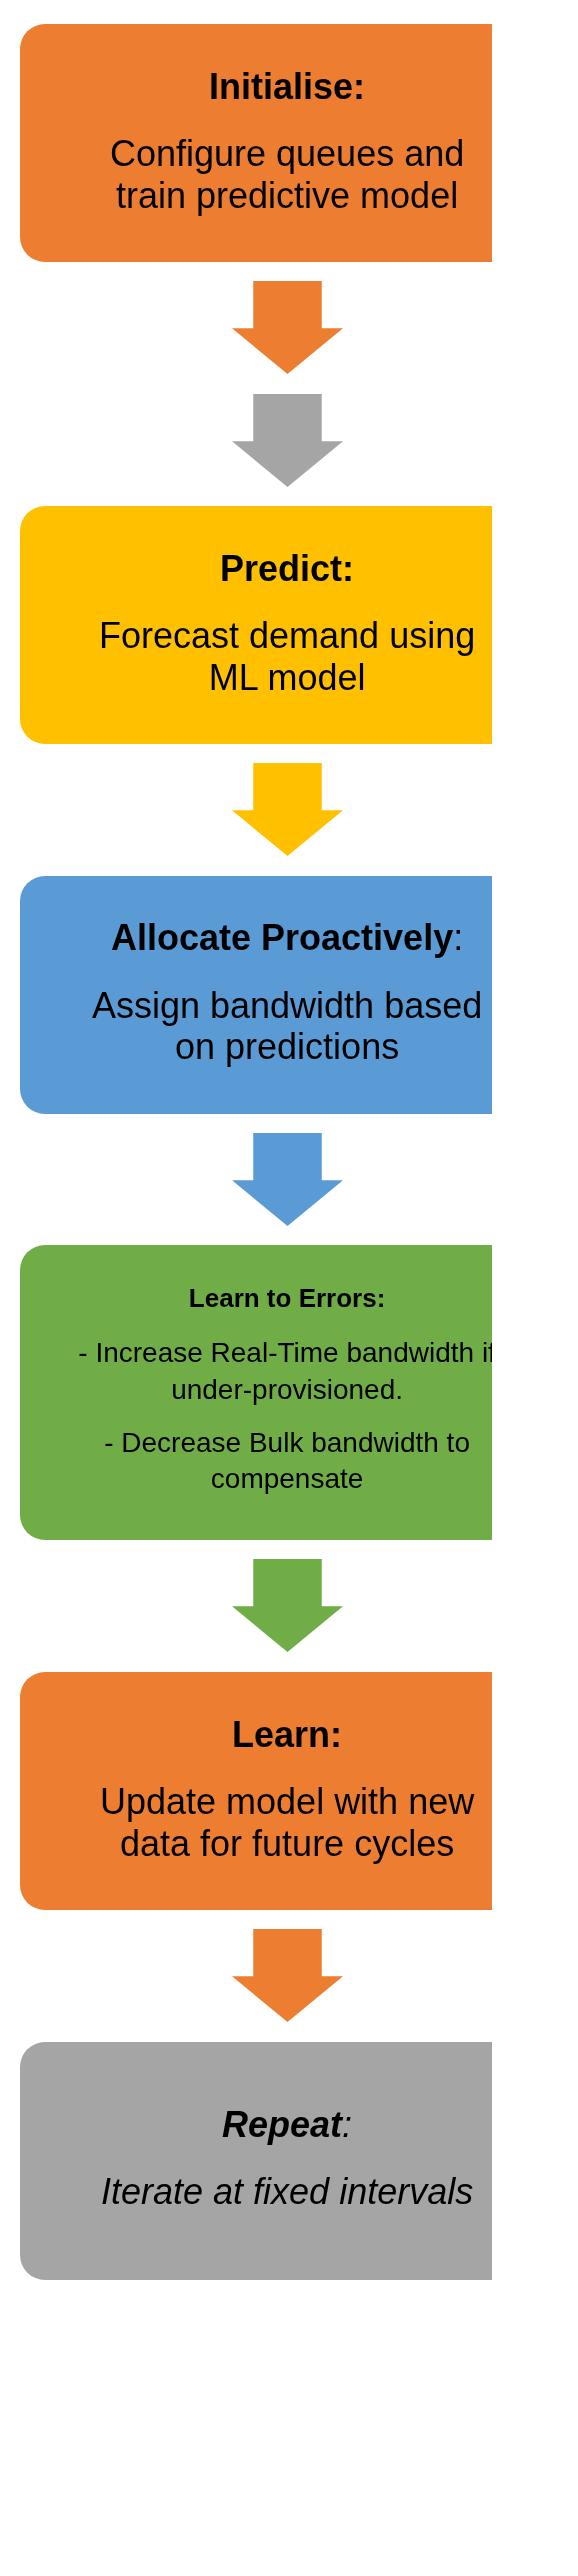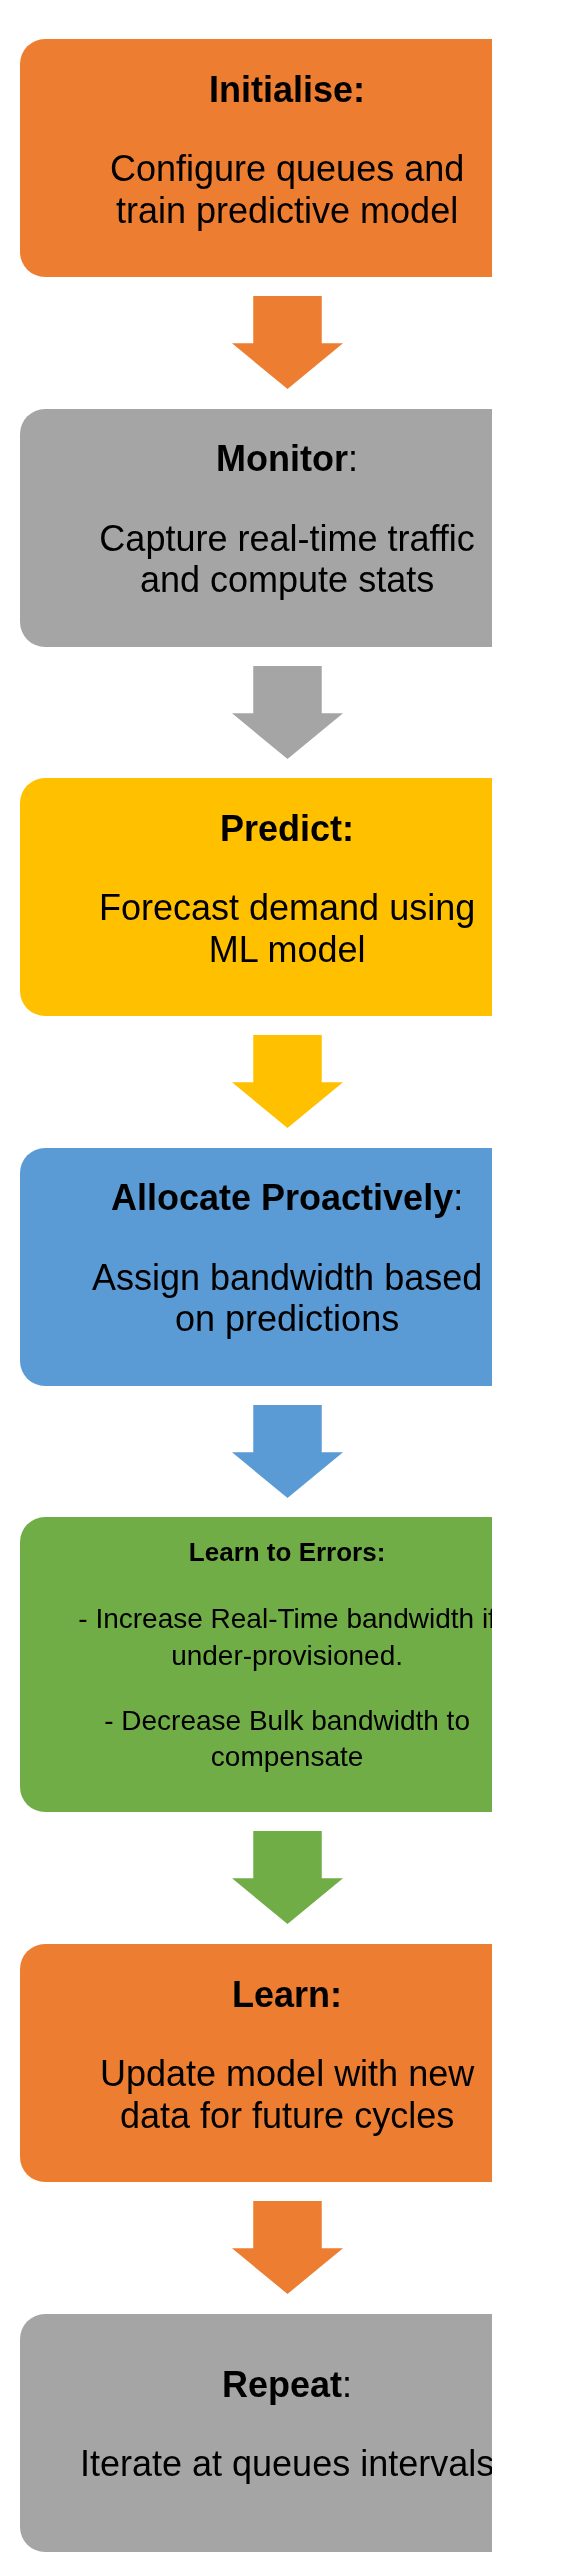--- a/index.html
+++ b/index.html
@@ -1,20 +1,20 @@
 <!DOCTYPE html>
 <html style="font-size:12.6px"><head>
 <meta charset="utf-8">
 <style>
   html,body{margin:0;padding:0;background:#ffffff;}
   .canvas{
     position:relative;
     width:492px;height:2576px;
     box-sizing:border-box;
-    padding-top:39px;
+    padding-top:24px;
     background:#ffffff;
     font-family:"Liberation Sans", sans-serif;
     color:#000;
     overflow:hidden;
   }
   .box{
     width:535px;
     height:238px;
     margin-left:19.6px;
     border-radius:25px;
@@ -27,21 +27,21 @@
   .box .title{
     font-size:36px;
     font-weight:bold;
     line-height:1.15;
     margin:0 0 22px 0;
   }
   .box .title .colon{font-weight:normal;}
   .box .body{
     font-size:36px;
     line-height:1.16;
-    margin:16px;
+    margin:4px;
     white-space:pre-line;
   }
   .box.small{height:295px;}
   .box.small .title{font-size:26px;margin:0 0 17.3px 0;}
   .box.small .body{font-size:28px;line-height:1.3;}
   .box.small .body + .body{margin-top:12.6px;}
   .arrow{
     display:block;
     width:111px;height:93px;
     margin:19px 0 19.6px 232px;
@@ -55,25 +55,20 @@
   <section class="box" style="background-color: rgb(237, 125, 49);">
     <h2 class="title"><span class="bold">Initialise:</span><span class="colon"></span></h2>
     <p class="body">Configure queues and
 train predictive model</p>
   </section>
 
   <svg class="arrow" viewBox="0 0 141 118">
     <polygon points="27,0 114,0 114,60 141,60 70.5,118 0,60 27,60" fill="#ED7D31"></polygon>
   </svg>
 
-  <section class="box" style="background-color: rgb(165, 165, 165);">
-    <h2 class="title"><span class="bold">Monitor</span><span class="colon">:</span></h2>
-    <p class="body">Capture real-time traffic
-and compute stats</p>
-  </section>
 
   <svg class="arrow" viewBox="0 0 141 118">
     <polygon points="27,0 114,0 114,60 141,60 70.5,118 0,60 27,60" fill="#A5A5A5"></polygon>
   </svg>
 
   <section class="box" style="background-color: rgb(255, 192, 0);">
     <h2 class="title"><span class="bold">Predict:</span><span class="colon"></span></h2>
     <p class="body">Forecast demand using
 ML model</p>
   </section>
@@ -107,19 +102,19 @@
   <section class="box" style="background-color: rgb(237, 125, 49);">
     <h2 class="title"><span class="bold">Learn:</span><span class="colon"></span></h2>
     <p class="body">Update model with new
 data for future cycles</p>
   </section>
 
   <svg class="arrow" viewBox="0 0 141 118">
     <polygon points="27,0 114,0 114,60 141,60 70.5,118 0,60 27,60" fill="#ED7D31"></polygon>
   </svg>
 
-  <section class="box" style="background-color: rgb(165, 165, 165);">
+  <section class="box" style="background-color: rgb(165, 165, 165); font-style: italic;">
     <h2 class="title"><span class="bold">Repeat</span><span class="colon">:</span></h2>
-    <p class="body">Iterate at queues intervals</p>
+    <p class="body">Iterate at fixed intervals</p>
   </section>
 
 </div>
 
 
 </body></html>

